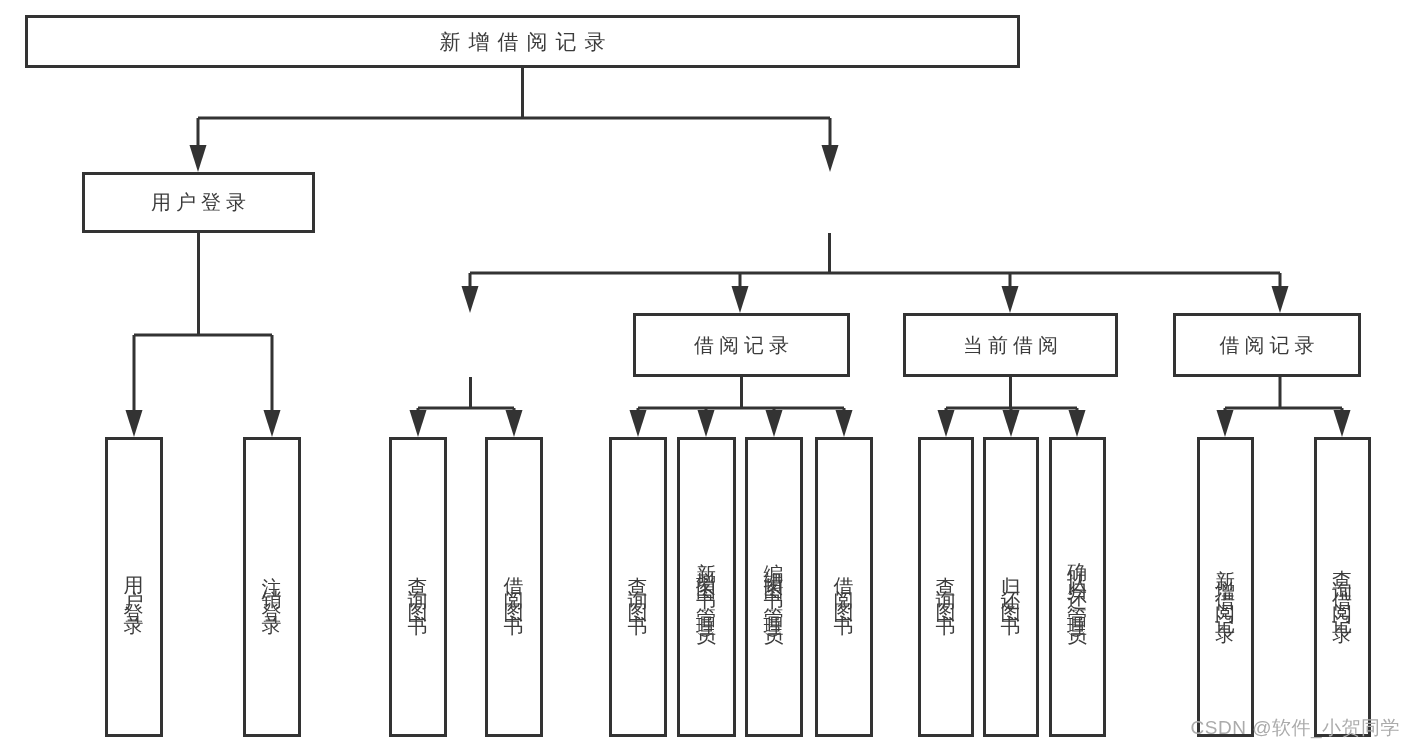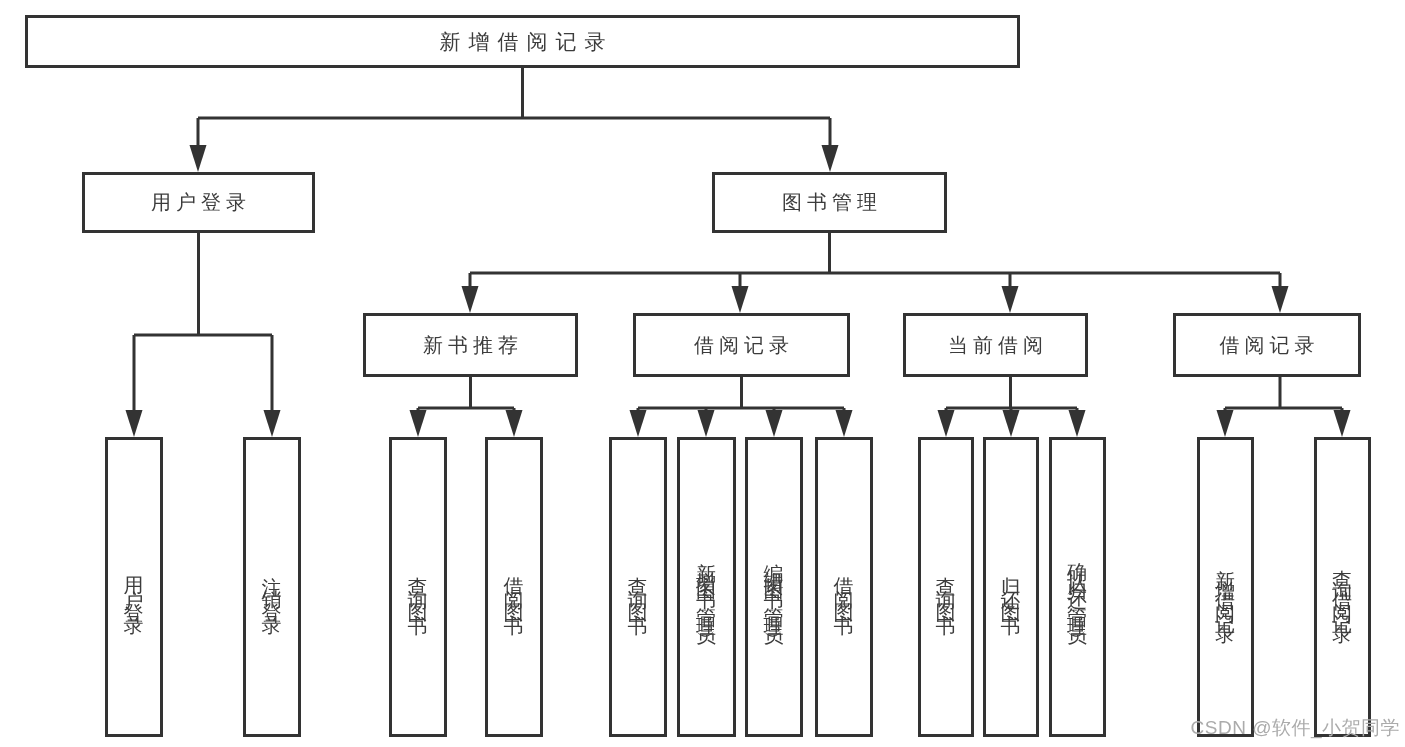--- a/index.html
+++ b/index.html
@@ -28,21 +28,21 @@
     font-size:20px;
     letter-spacing:5px;
     text-indent:5px;
     white-space:nowrap;
   }
   .n-root{left:25px;top:15px;width:995px;height:53px;font-size:21px;letter-spacing:8px;text-indent:8px;}
   .n-user{left:82px;top:172px;width:233px;height:61px;}
   .n-mgmt{left:712px;top:172px;width:235px;height:61px;}
   .n-newbook{left:363px;top:313px;width:215px;height:64px;}
   .n-bookborrow{left:633px;top:313px;width:217px;height:64px;}
-  .n-curborrow{left:903px;top:313px;width:185px;height:64px;}
+  .n-curborrow{left:903px;top:313px;width:215px;height:64px;}
   .n-records{left:1173px;top:313px;width:188px;height:64px;}
   .leaf{
     top:437px;height:300px;
     writing-mode:vertical-rl;
     text-orientation:mixed;
     letter-spacing:13px;
     text-indent:0;
     line-height:1;
   }
   .vm{letter-spacing:11px;}
@@ -118,23 +118,21 @@
       <polygon points="1068.5,410 1085.5,410 1077,437"></polygon>
 
       <polygon points="1216.5,410 1233.5,410 1225,437"></polygon>
       <polygon points="1333.5,410 1350.5,410 1342,437"></polygon>
     </g>
   </svg>
 
   <div class="node n-root">新增借阅记录</div>
 
   <div class="node n-user">用户登录</div>
-  <div class="node n-mgmt">图书管理</div>
 
-  <div class="node n-newbook">新书推荐</div>
   <div class="node n-bookborrow">借阅记录</div>
   <div class="node n-curborrow">当前借阅</div>
   <div class="node n-records">借阅记录</div>
 
   <div class="node leaf l1">用户登录</div>
   <div class="node leaf l2">注销登录</div>
 
   <div class="node leaf l3">查询图书</div>
   <div class="node leaf l4">借阅图书</div>
 

